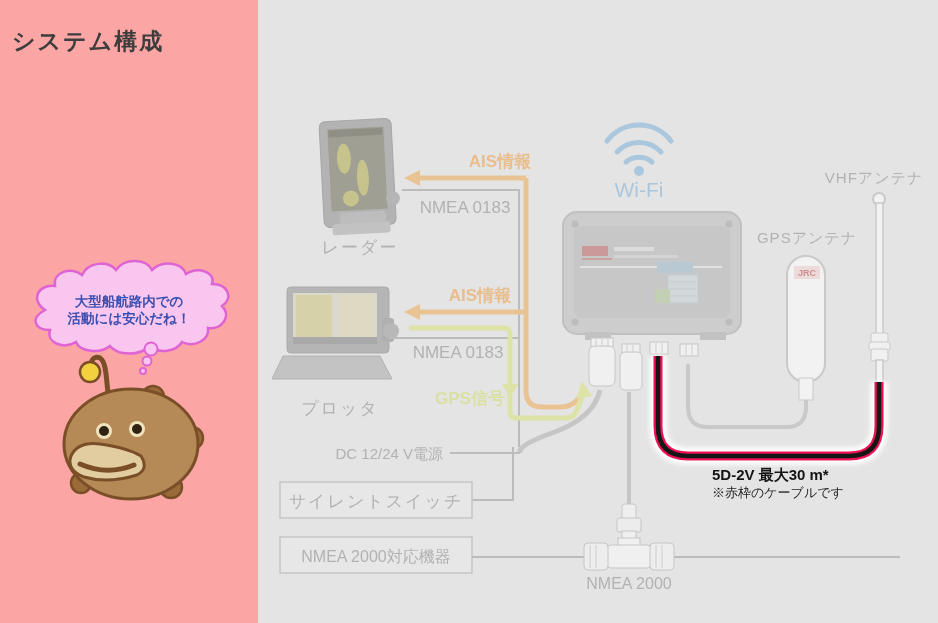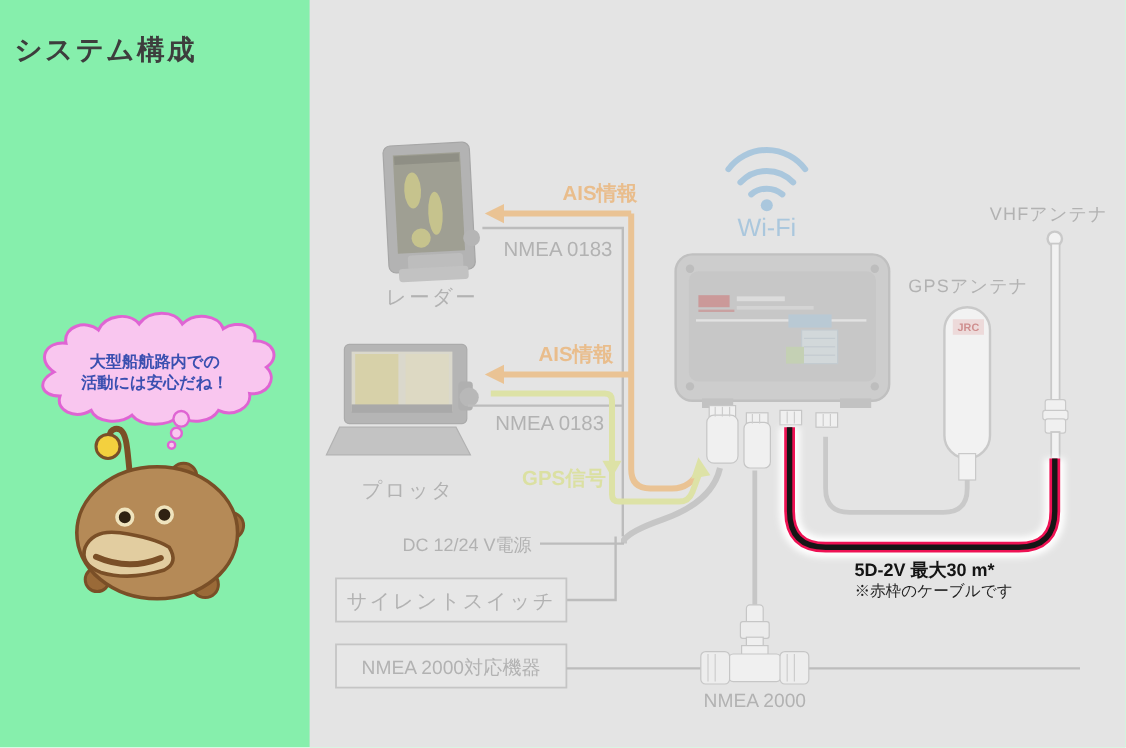--- a/index.html
+++ b/index.html
@@ -1,16 +1,16 @@
 <!DOCTYPE html>
 <html><head>
 <meta charset="utf-8">
 <style>
   html,body{margin:0;padding:0;background:#ffffff;}
-  .stage{position:relative;width:938px;height:623px;overflow:hidden;background:#86efac;
+  .stage{position:relative;width:938px;height:623px;overflow:hidden;background:#fca5a5;
          font-family:"Liberation Sans",sans-serif;}
   .page-title{position:absolute;left:12px;top:26px;margin:0;font-size:23px;font-weight:600;
               letter-spacing:2px;color:#3d3d3d;}
   svg{position:absolute;left:0;top:0;}
   svg text{font-family:"Liberation Sans",sans-serif;}
   .lbl-gray{fill:#b2b2b2;font-size:17px;}
   .lbl-gray-sm{fill:#b2b2b2;font-size:15px;}
   .lbl-orange{fill:#e9bd8c;font-size:17px;font-weight:bold;}
   .lbl-green{fill:#dbe0a2;font-size:17px;font-weight:bold;}
   .lbl-wifi{fill:#aac7dd;font-size:21px;}

